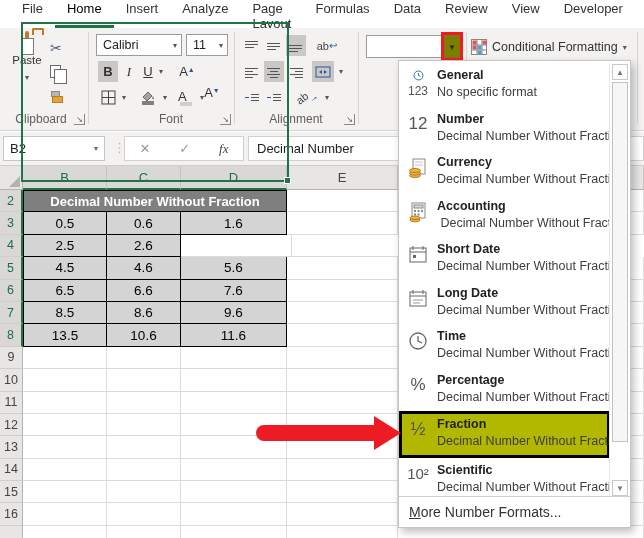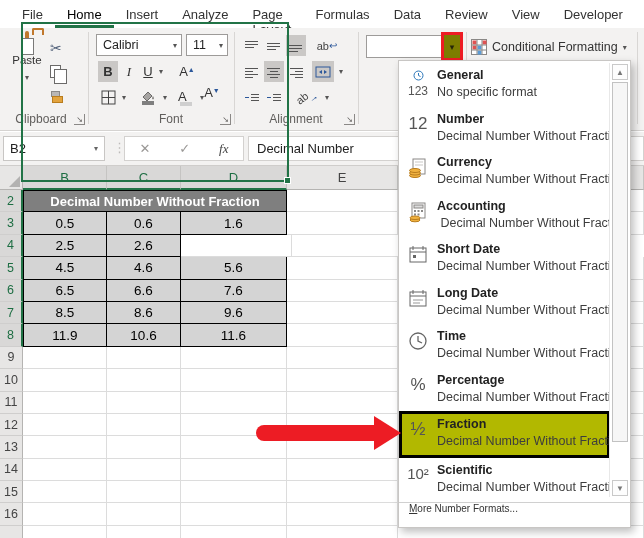--- a/index.html
+++ b/index.html
@@ -3,21 +3,21 @@
 <meta charset="utf-8">
 <style>
   * { margin:0; padding:0; box-sizing:border-box; }
   body { background:#fff; }
   .app { position:relative; width:644px; height:538px; background:#fff;
          font-family:"Liberation Sans", sans-serif; overflow:hidden; }
 
   
   .tabbar { position:absolute; top:0; left:0; right:0; height:28px; background:#fff;
             display:flex; align-items:stretch; padding-left:10px; }
-  .tab { font-size:13px; color:#333; padding:7px 12px 5px; border-bottom:3px solid transparent; cursor:default; }
+  .tab { font-size:13px; color:#333; padding:1px 12px 5px; border-bottom:3px solid transparent; cursor:default; }
   .tab.active { color:#000; font-weight:normal; border-bottom-color:#217346; }
 
   
   .ribbon { position:absolute; top:28px; left:0; right:0; height:103px; background:#f3f2f1;
             border-bottom:1px solid #d5d3d1; }
   .vsep { position:absolute; top:4px; width:1px; height:92px; background:#d8d6d4; }
   .grplabel { position:absolute; bottom:4px; font-size:12px; color:#605e5c; text-align:center; }
   .launcher { position:absolute; bottom:5px; width:11px; height:11px; border-right:1px solid #8a8886;
               border-bottom:1px solid #8a8886; }
   .launcher::before { content:"↘"; position:absolute; right:1px; bottom:0; font-size:8px; color:#605e5c; line-height:8px; }
@@ -102,22 +102,22 @@
              border:1px solid #c8c6c4; box-shadow:3px 4px 8px rgba(0,0,0,0.25); z-index:5; }
   .nf-list { position:absolute; left:0; top:2px; width:211px; }
   .nf-item { position:relative; height:43.5px; padding:5px 2px 0 38px; }
   .nf-item.hl { background:#b2b800; border:3px solid #000; height:47px; padding-top:3px; padding-left:35px; }
   .nf-icon { position:absolute; left:4px; top:7px; width:30px; text-align:center; color:#555; }
   .nf-item.hl .nf-icon { left:1px; top:5px; color:#333; }
   .nf-name { display:block; font-size:12.5px; font-weight:bold; color:#222; }
   .nf-desc { display:block; font-size:12.5px; color:#3d3d3d; margin-top:3px; white-space:pre; }
   .itext { font-size:14px; color:#555; }
   .it-big { font-size:17px; }
-  .nf-footer { position:absolute; left:0; right:0; bottom:0; height:25px; border-top:1px solid #d0d0d0;
-               display:flex; align-items:flex-start; padding-left:10px; font-size:10px; color:#333; background:#fff; }
+  .nf-footer { position:absolute; left:0; right:0; bottom:0; height:31px; border-top:1px solid #d0d0d0;
+               display:flex; align-items:center; padding-left:10px; font-size:14px; color:#333; background:#fff; }
   .nf-footer-label { display:block; }
   .nf-footer-label::first-letter { text-decoration:underline; }
   .sb { position:absolute; right:1px; top:2px; width:20px; height:434px; background:#fff; border-left:1px solid #e8e8e8; }
   .sb-btn { position:absolute; left:2px; width:16px; height:16px; border:1px solid #c9c9c9; background:#fdfdfd;
             color:#777; font-size:8px; display:flex; align-items:center; justify-content:center; }
   .sb-thumb { position:absolute; left:2px; top:19px; width:16px; height:360px; border:1px solid #c2c2c2; background:#f6f6f6; }
 
   
   .arrow { position:absolute; z-index:9; pointer-events:none; }
   .arrow-shaft { position:absolute; left:256px; top:425px; width:120px; height:16px; background:#ed1c24; border-radius:8px 0 0 8px; }
@@ -398,21 +398,21 @@
       <div class="shrow" style="height: 22.4px;">
         <div class="rowhdr sel" style="width: 23px;">7</div>
         <div class="dcell cl" style="width: 84px;">8.5</div>
         <div class="dcell" style="width: 74px;">8.6</div>
         <div class="dcell" style="width: 106px;">9.6</div>
         <div class="ecell" style="width: 111px;"></div>
         <div class="ecell" style="width: 246px;"></div>
       </div>
       <div class="shrow" style="height: 22.4px;">
         <div class="rowhdr sel" style="width: 23px;">8</div>
-        <div class="dcell cl" style="width: 84px;">11.9</div>
+        <div class="dcell cl" style="width: 84px;">13.5</div>
         <div class="dcell" style="width: 74px;">10.6</div>
         <div class="dcell" style="width: 106px;">11.6</div>
         <div class="ecell" style="width: 111px;"></div>
         <div class="ecell" style="width: 246px;"></div>
       </div>
       <div class="shrow" style="height: 22.4px;">
         <div class="rowhdr" style="width: 23px;">9</div>
         <div class="ecell" style="width: 84px;"></div>
         <div class="ecell" style="width: 74px;"></div>
         <div class="ecell" style="width: 106px;"></div>

